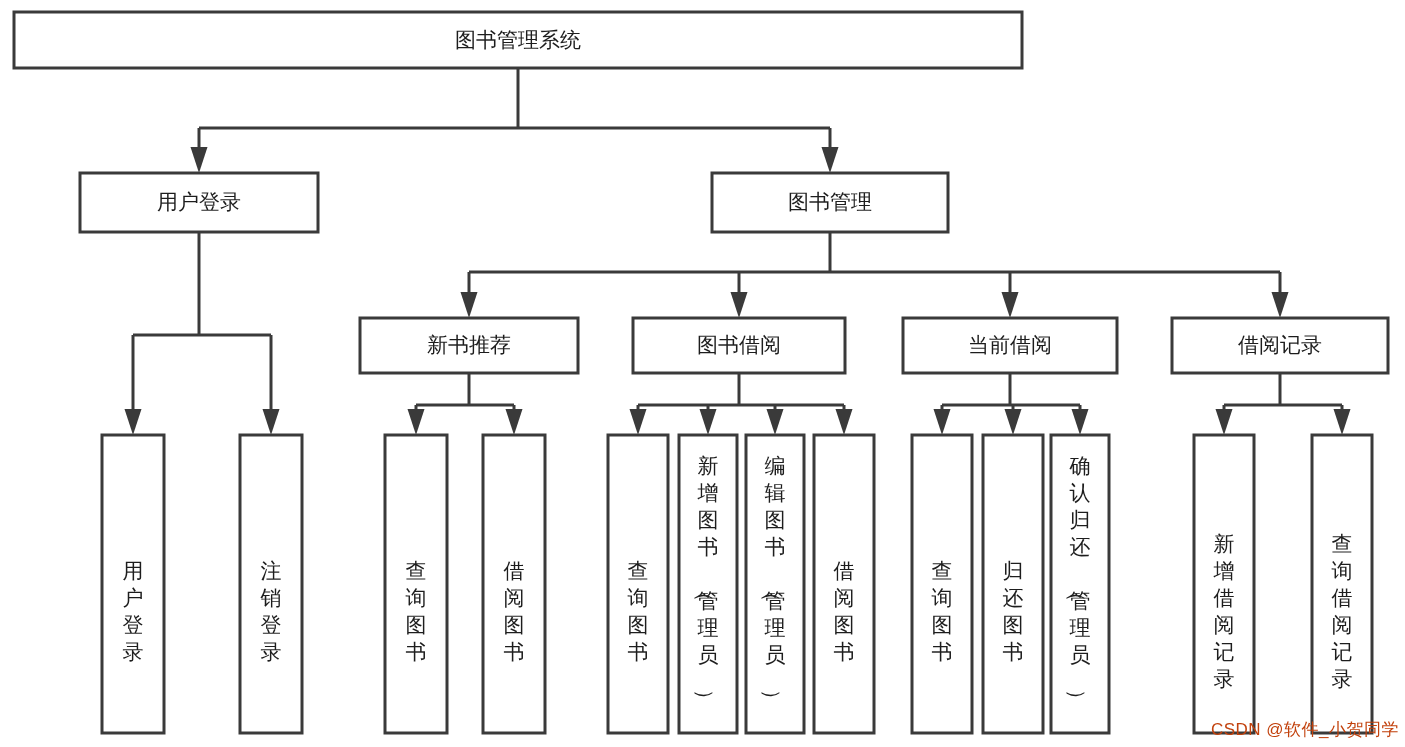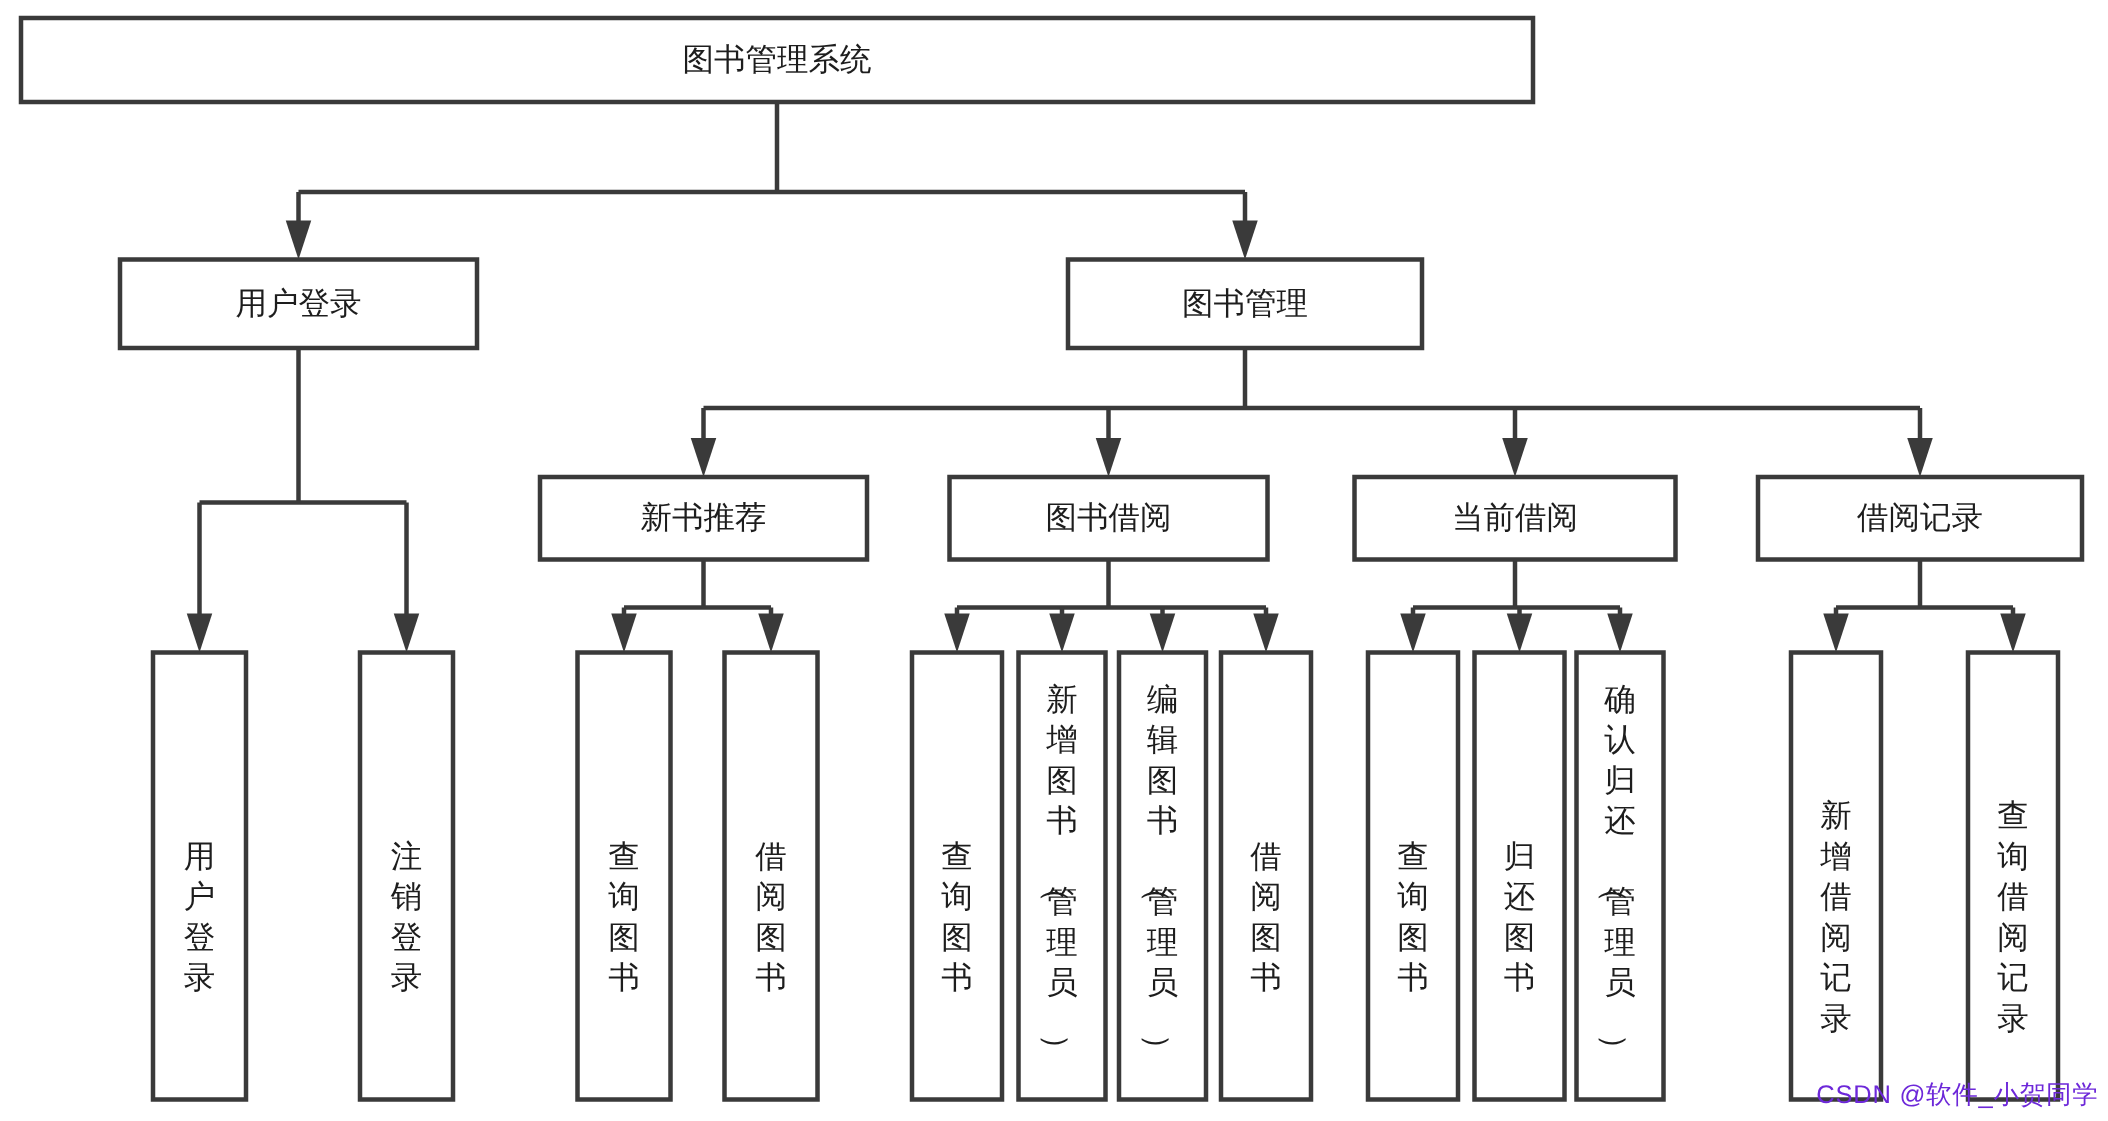--- a/index.html
+++ b/index.html
@@ -52,21 +52,21 @@
     font-size: 21px;
     fill: #1d1d1d;
     text-anchor: middle;
   }
   .watermark-text {
     position: absolute;
     right: 6px;
     bottom: 6px;
     font-family: "Liberation Sans", "DejaVu Sans", sans-serif;
     font-size: 17px;
-    color: #6d28d9;
+    color: #c2410c;
     white-space: nowrap;
     letter-spacing: 0.5px;
     pointer-events: none;
   }
 </style>
 </head>
 <body>
 
 <div id="diagram-root">
   <svg class="diagram" viewBox="0 0 1405 747">

